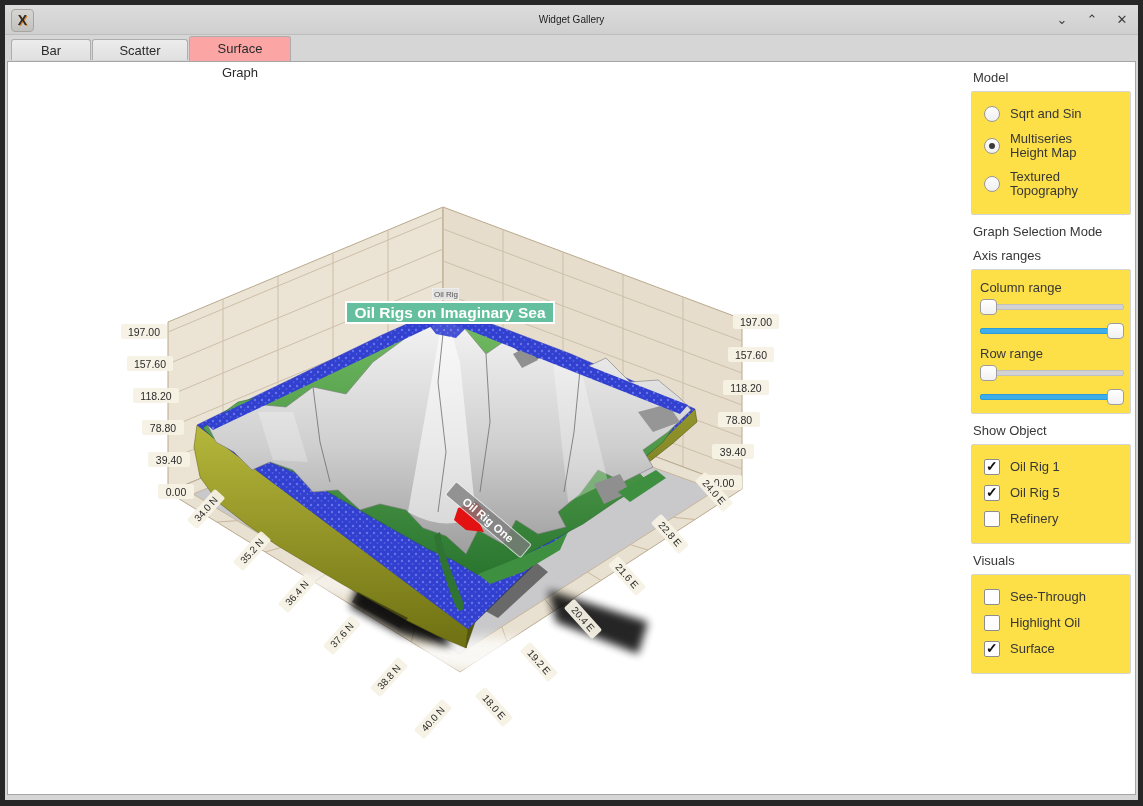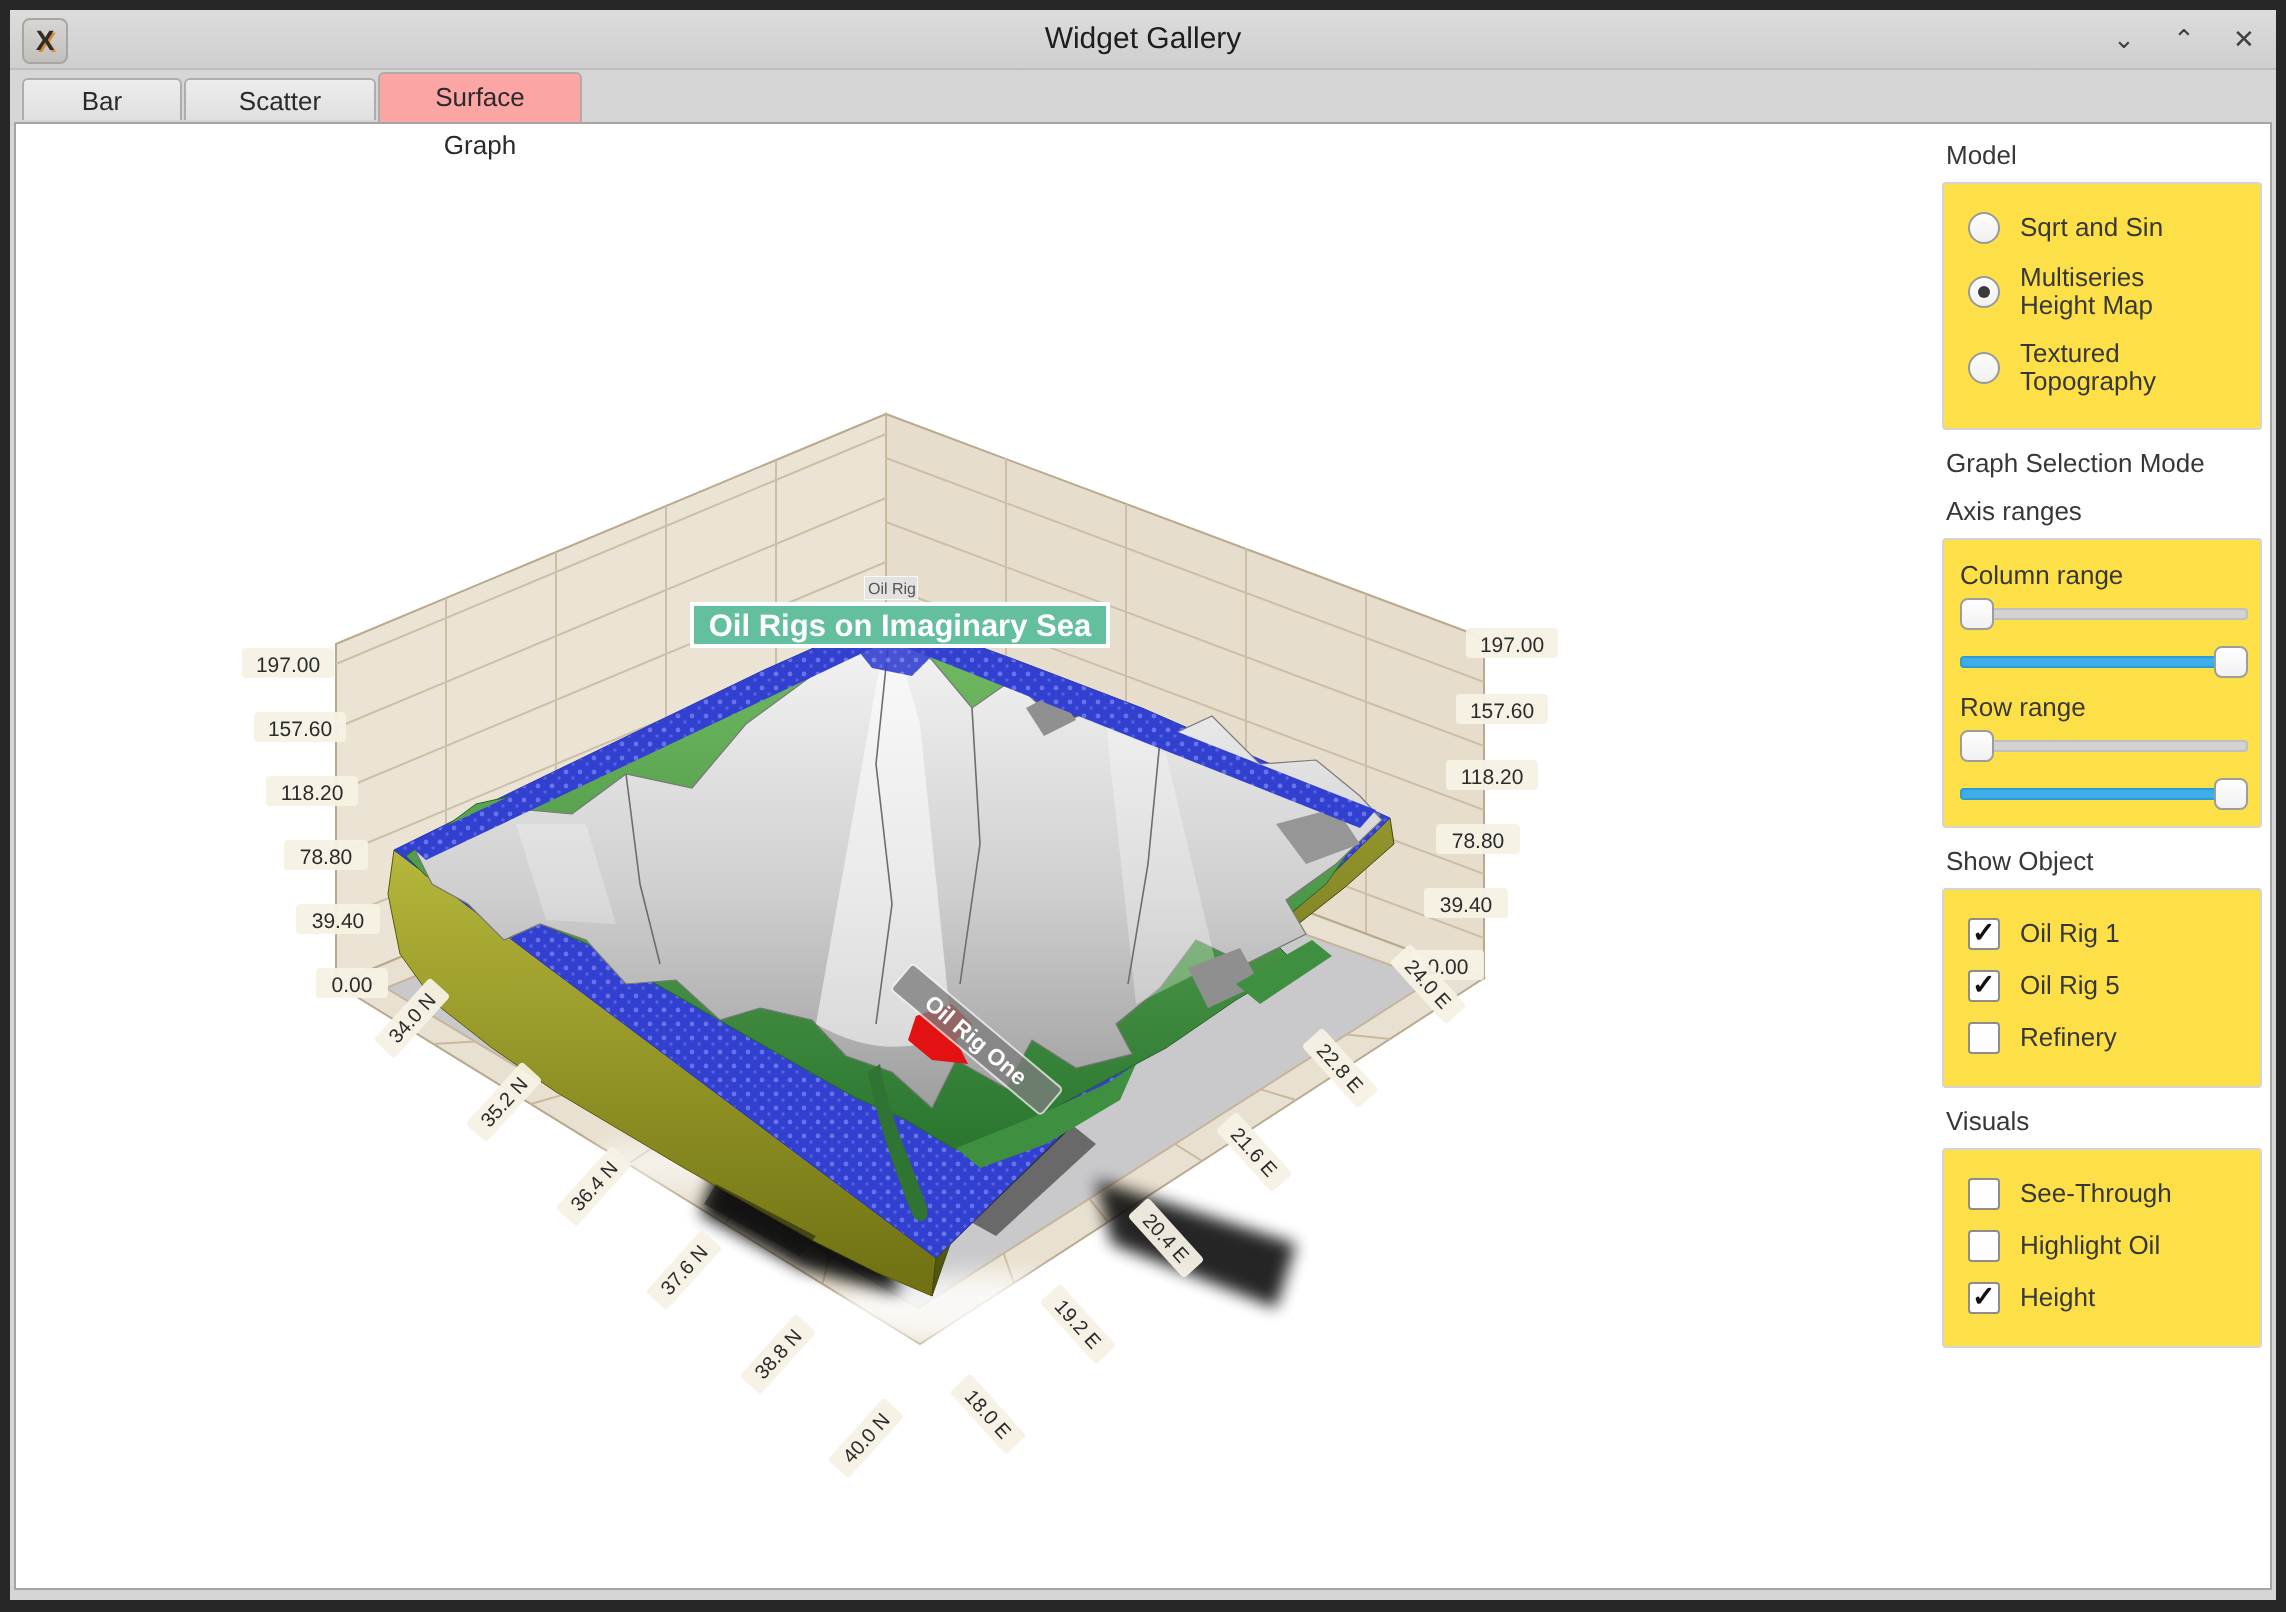--- a/index.html
+++ b/index.html
@@ -21,21 +21,21 @@
   }
   .win-icon{
     position:absolute;left:6px;top:4px;width:21px;height:21px;
     background:linear-gradient(#d8d6d2,#c2c0bc);
     border:1px solid #a8a6a2;border-radius:4px;
     color:#2e2b28;font-weight:bold;font-size:14px;line-height:20px;text-align:center;
     text-shadow:1px 1px 0 #d58b3a;
   }
   .win-title{
     position:absolute;left:0;right:0;top:0;height:29px;line-height:29px;
-    text-align:center;font-size:15px;color:#1d1d1d;
+    text-align:center;font-size:10px;color:#1d1d1d;
   }
   .win-controls{
     position:absolute;right:8px;top:0;height:29px;display:flex;align-items:center;gap:14px;
   }
   .win-btn{font-size:13px;color:#3f3f3f;width:16px;text-align:center;cursor:default;line-height:16px;}
   
   .tabbar{position:absolute;left:2px;top:31px;right:2px;height:25px;}
   .tab{
     position:absolute;top:3px;height:21px;
     background:linear-gradient(#ececec,#e0e0e0);
@@ -436,19 +436,19 @@
         <div class="opt">
           <span class="checkbox"></span>
           <span class="opt-label">See-Through</span>
         </div>
         <div class="opt">
           <span class="checkbox"></span>
           <span class="opt-label">Highlight Oil</span>
         </div>
         <div class="opt">
           <span class="checkbox checked"></span>
-          <span class="opt-label">Height</span>
+          <span class="opt-label">Surface</span>
         </div>
       </div>
 
     </div>
   </div>
 </div>
 
 </body></html>

